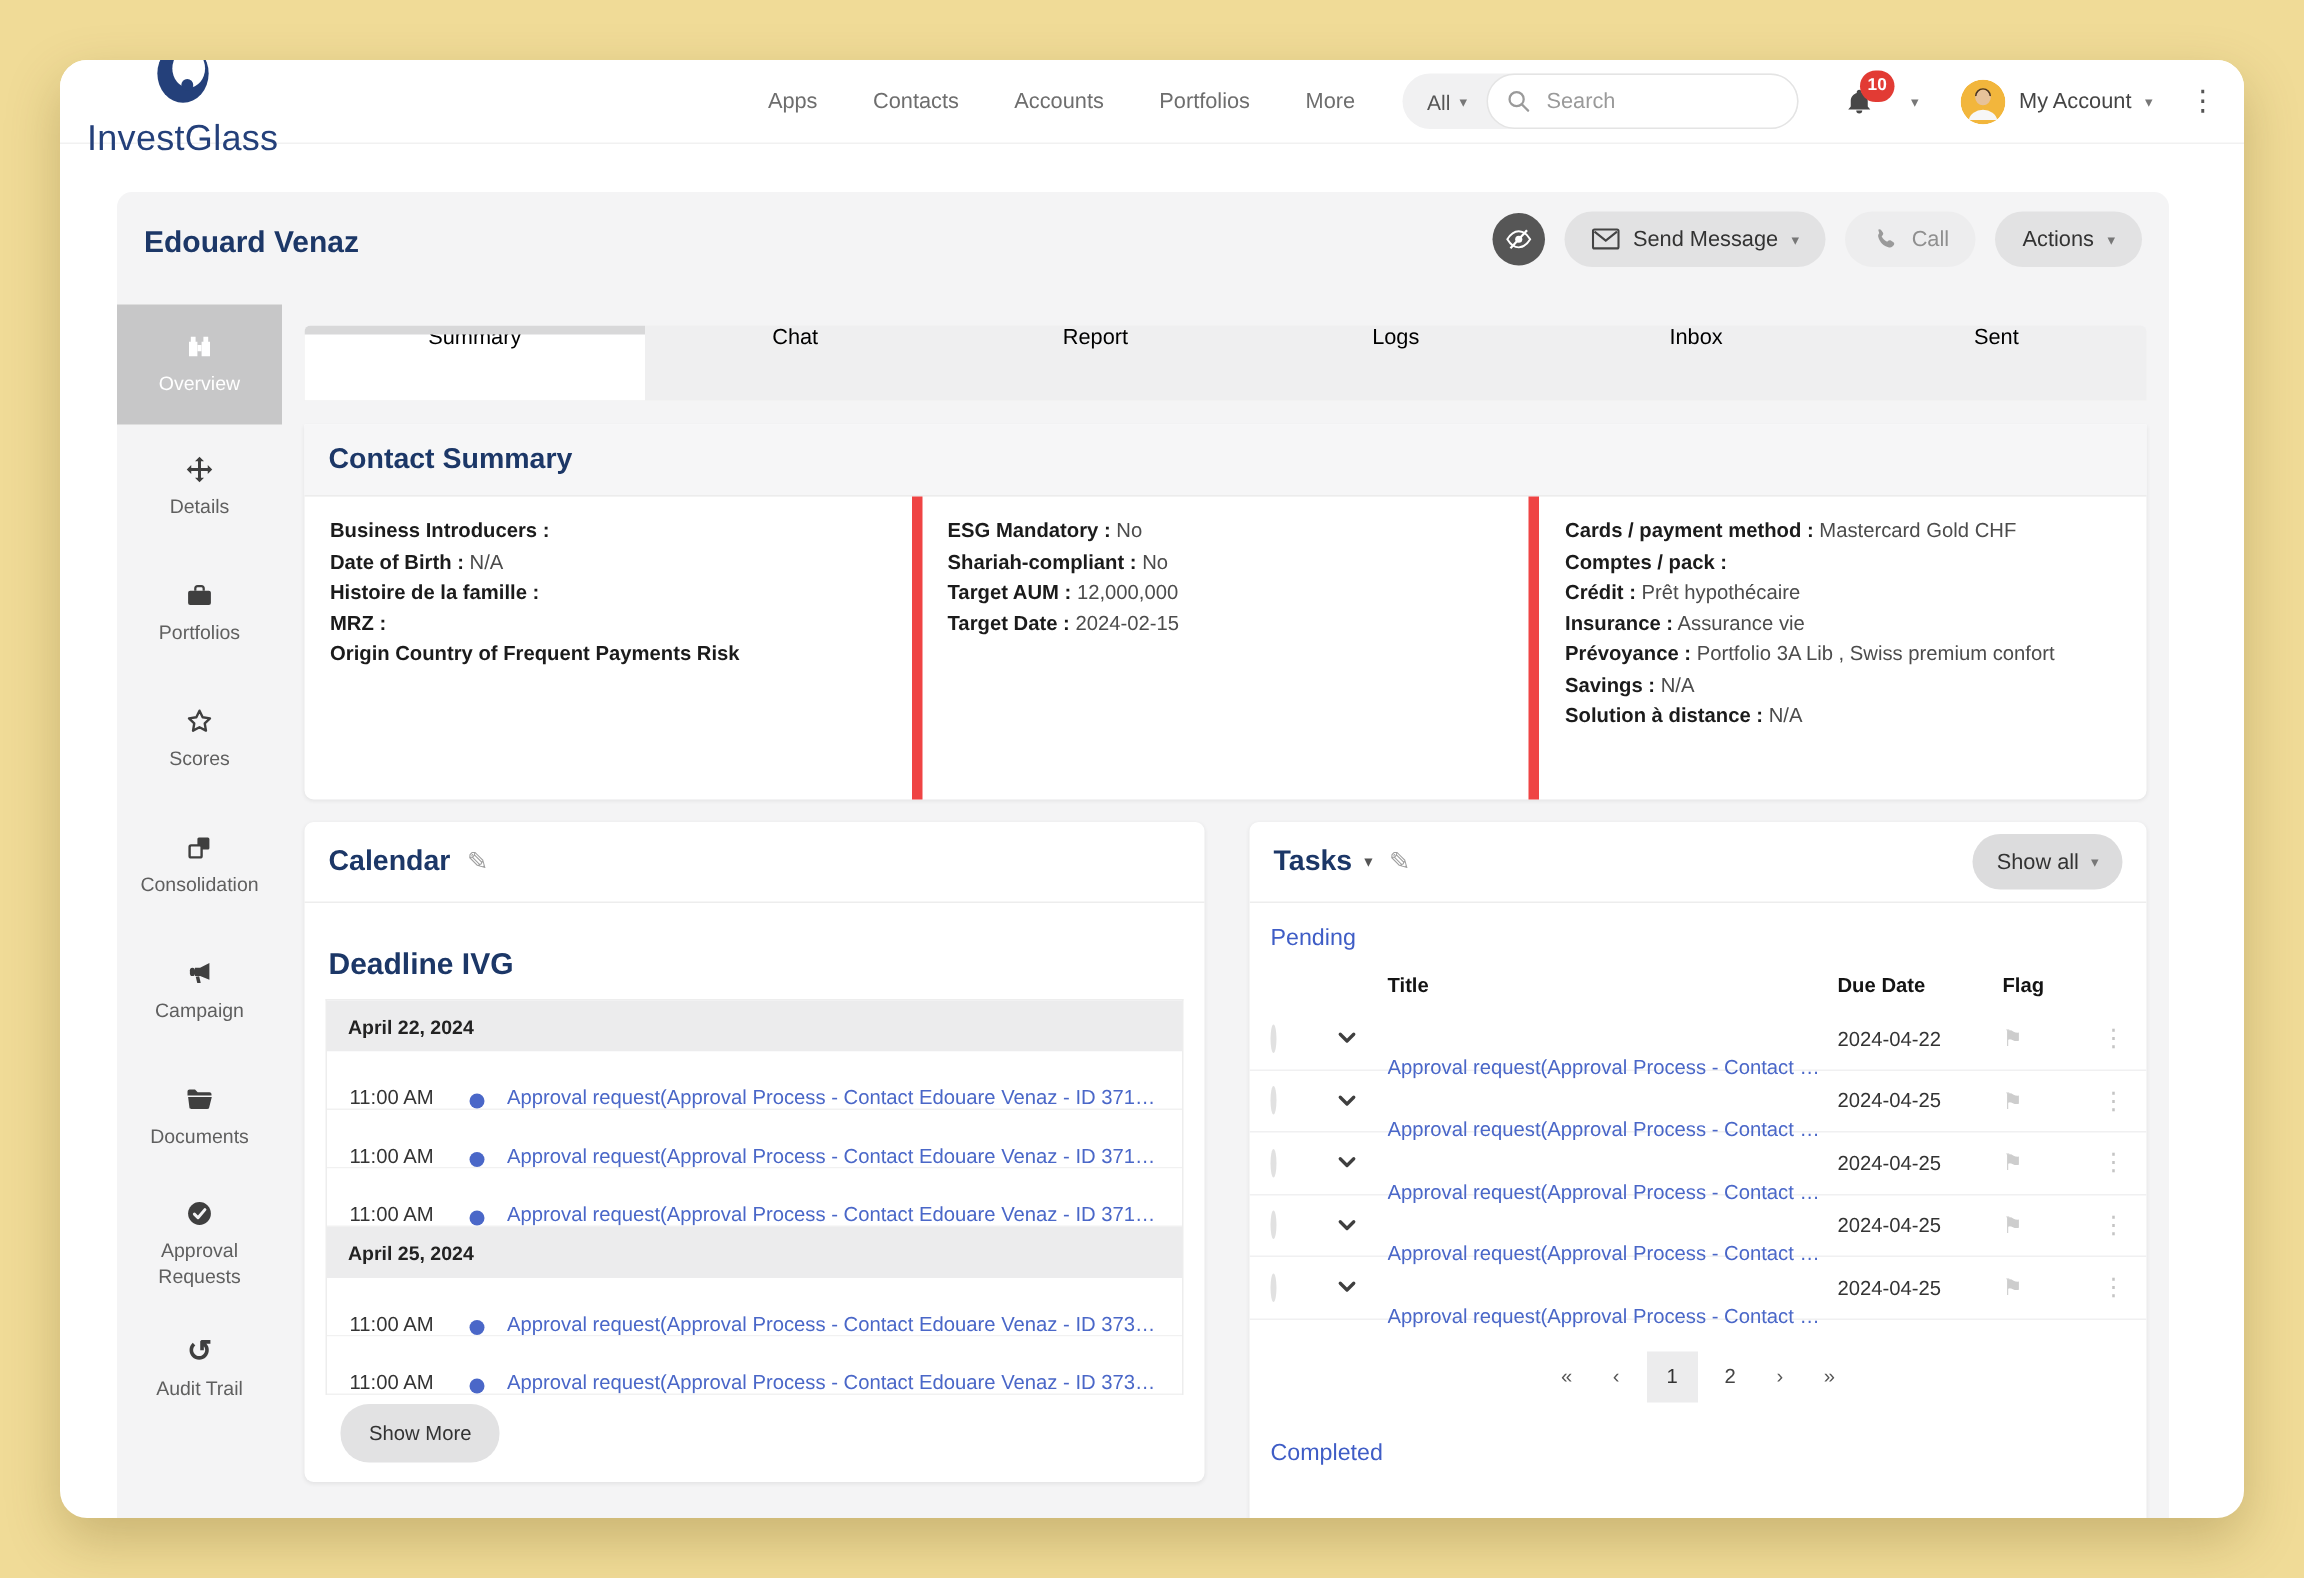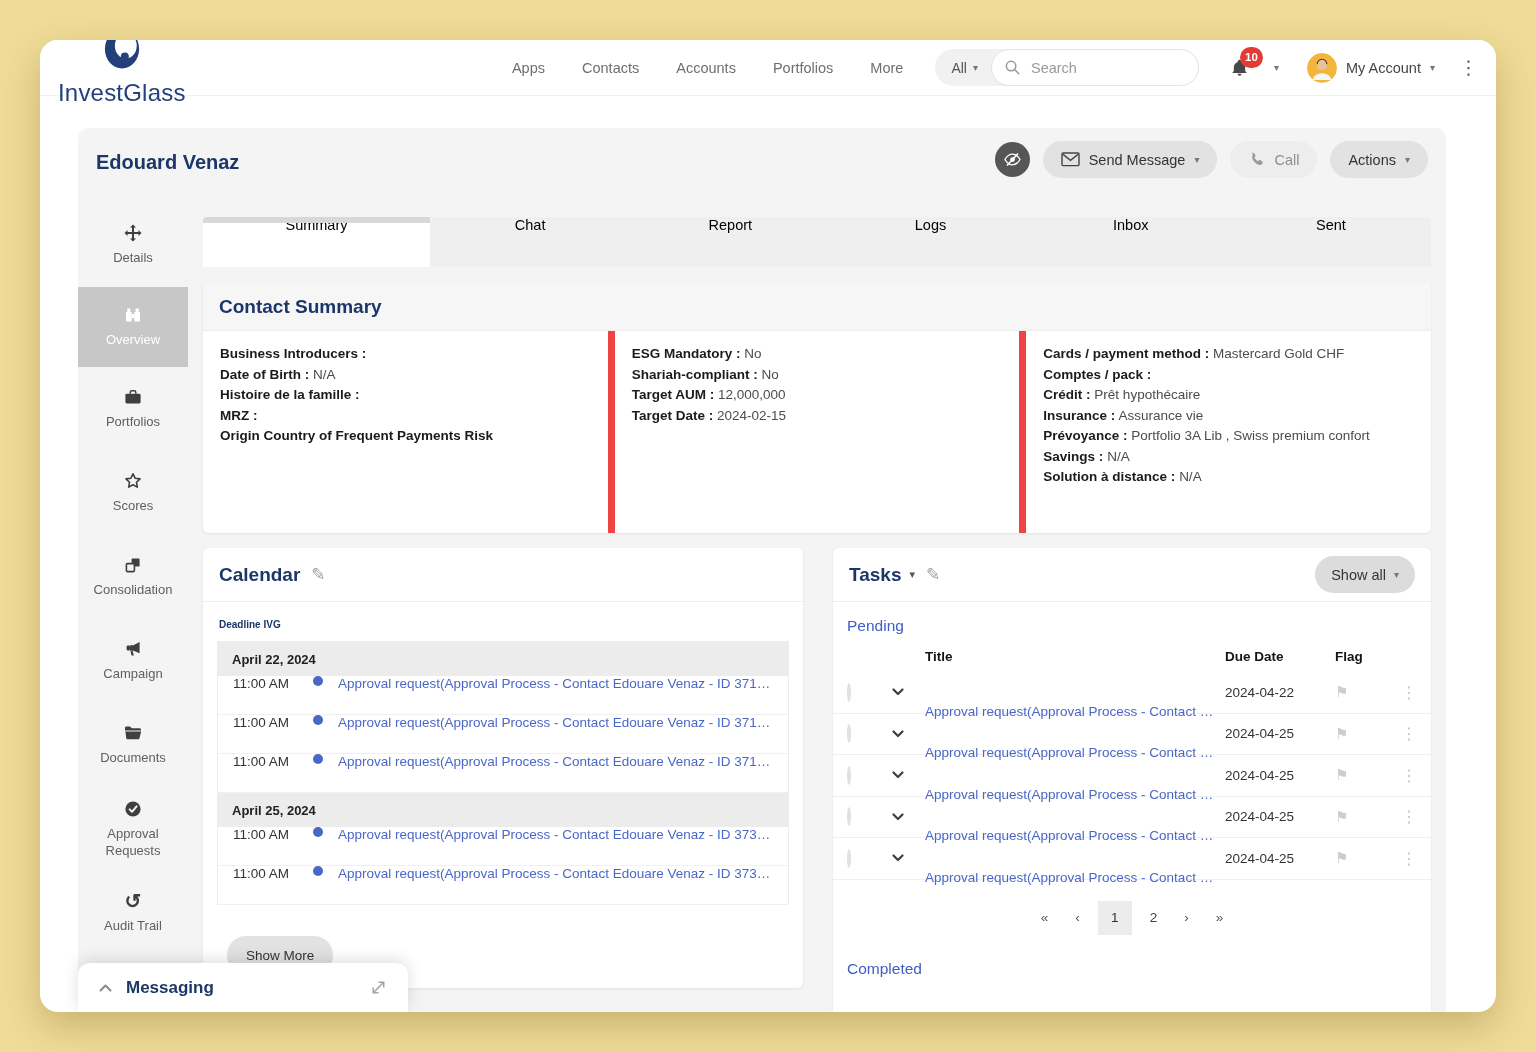--- a/index.html
+++ b/index.html
@@ -56,24 +56,24 @@
   .cs-col{flex:1;padding:13px 17px;border-right:7px solid #ef4444;box-sizing:border-box;overflow:hidden;}
   .cs-col:last-child{border-right:none;}
   .field{font-size:13.5px;line-height:20.5px;color:#1b1b1b;}
   .fl{font-weight:bold;}
   .fv{color:#4c4c4c;}
 
   
   .card-cal{position:absolute;left:125px;top:420px;width:600px;height:440px;border-radius:6px;}
   .widget-head{height:53px;display:flex;align-items:center;gap:11px;padding:0 16px;border-bottom:1px solid #ededed;}
   .pencil{color:#9e9e9e;font-size:17px;cursor:pointer;}
-  .cal-sub{margin:17px 16px 11px;font-size:10px;font-weight:bold;color:#1c3767;}
+  .cal-sub{margin:30px 16px 11px;font-size:20px;font-weight:bold;color:#1c3767;}
   .cal-table{margin:0 14px;border:1px solid #ededed;border-bottom:none;}
   .cal-date{height:34px;background:#ececed;display:flex;align-items:center;padding:0 14px;font-weight:bold;font-size:13px;color:#222;}
-  .cal-event{height:38px;display:flex;align-items:flex-start;border-bottom:1px solid #f1f1f1;background:#fff;font-size:13.5px;}
+  .cal-event{height:38px;display:flex;align-items:flex-end;border-bottom:1px solid #f1f1f1;background:#fff;font-size:13.5px;}
   .ce-time{width:80px;padding-left:15px;color:#333;flex:0 0 auto;}
   .ce-dot{width:10px;height:10px;border-radius:50%;background:#4a67c8;margin-right:15px;flex:0 0 auto;}
   .ce-title{color:#4a67c8;white-space:nowrap;overflow:hidden;text-overflow:ellipsis;flex:1;padding-right:10px;cursor:pointer;}
   .show-more{position:absolute;left:24px;bottom:13px;height:39px;border-radius:19px;background:#e2e2e3;display:inline-flex;align-items:center;padding:0 19px;font-size:13.5px;color:#333;cursor:pointer;}
 
   
   .card-tasks{position:absolute;left:755px;top:420px;width:598px;height:464px;border-radius:6px 6px 0 0;overflow:hidden;}
   .tasks-title-caret{color:#555;font-size:11px;margin-left:-3px;}
   .show-all{margin-left:auto;height:37px;border-radius:19px;background:#dcdcdd;display:flex;align-items:center;gap:8px;padding:0 16px;font-size:14.5px;color:#333;cursor:pointer;}
   .section-label{margin:15px 14px 6px;color:#3f5dc6;font-size:15.5px;}
@@ -196,35 +196,35 @@
           </span>
           <span>Call</span>
         </span>
         <span class="pill">
           <span>Actions</span>
           <span class="caret">▾</span>
         </span>
       </div>
 
       <div class="sidebar">
+        <div class="side-item active">
+          <span class="icon">
+            <svg width="20" height="20" viewBox="0 0 20 20">
+                <path d="M4.2 3.5h3.2v3.6H4.2z M12.6 3.5h3.2v3.6h-3.2z M3 6.9h5.6v9.6H3z M11.4 6.9H17v9.6h-5.6z M8.8 9h2.4v4.2H8.8z" fill="currentColor"></path>
+              </svg>
+          </span>
+          <span class="side-label">Overview</span>
+        </div>
         <div class="side-item">
           <span class="icon">
             <svg width="20" height="20" viewBox="0 0 20 20">
                 <path d="M10 1.5 13 4.5H11V9h4.5V7l3 3-3 3v-2H11v4.5h2l-3 3-3-3h2V11H4.5v2l-3-3 3-3v2H9V4.5H7z" fill="currentColor"></path>
               </svg>
           </span>
           <span class="side-label">Details</span>
-        </div>
-        <div class="side-item active">
-          <span class="icon">
-            <svg width="20" height="20" viewBox="0 0 20 20">
-                <path d="M4.2 3.5h3.2v3.6H4.2z M12.6 3.5h3.2v3.6h-3.2z M3 6.9h5.6v9.6H3z M11.4 6.9H17v9.6h-5.6z M8.8 9h2.4v4.2H8.8z" fill="currentColor"></path>
-              </svg>
-          </span>
-          <span class="side-label">Overview</span>
         </div>
         <div class="side-item">
           <span class="icon">
             <svg width="20" height="20" viewBox="0 0 20 20">
                 <rect x="2.4" y="6.8" width="15.2" height="9.6" rx="1.4" fill="currentColor"></rect>
                 <path d="M7.2 6.8V5.4c0-.9.7-1.6 1.6-1.6h2.4c.9 0 1.6.7 1.6 1.6v1.4" fill="none" stroke="currentColor" stroke-width="1.5"></path>
               </svg>
           </span>
           <span class="side-label">Portfolios</span>
         </div>
@@ -456,30 +456,15 @@
           <span class="page-num page-active">1</span>
           <span class="page-num">2</span>
           <span class="page-btn">›</span>
           <span class="page-btn">»</span>
         </div>
 
         <div class="section-label" style="margin-top:25px;">Completed</div>
       </div>
     </div>
 
-    <div class="messaging">
-      <span style="display:flex;">
-        <svg width="15" height="11" viewBox="0 0 15 11">
-            <path d="M2.5 8.5 7.5 3.5 12.5 8.5" stroke="#8a8a8a" stroke-width="2" fill="none" stroke-linecap="round" stroke-linejoin="round"></path>
-          </svg>
-      </span>
-      <span class="msg-title">Messaging</span>
-      <span class="msg-expand">
-        <svg width="19" height="19" viewBox="0 0 20 20">
-            <path d="M4.5 15.5 15.5 4.5" stroke="#a3a3a3" stroke-width="1.6" fill="none"></path>
-            <path d="M10 4.5 H15.5 V10" stroke="#a3a3a3" stroke-width="1.6" fill="none"></path>
-            <path d="M4.5 10 V15.5 H10" stroke="#a3a3a3" stroke-width="1.6" fill="none"></path>
-          </svg>
-      </span>
-    </div>
 
   </div>
 </div>
 
 </body></html>

